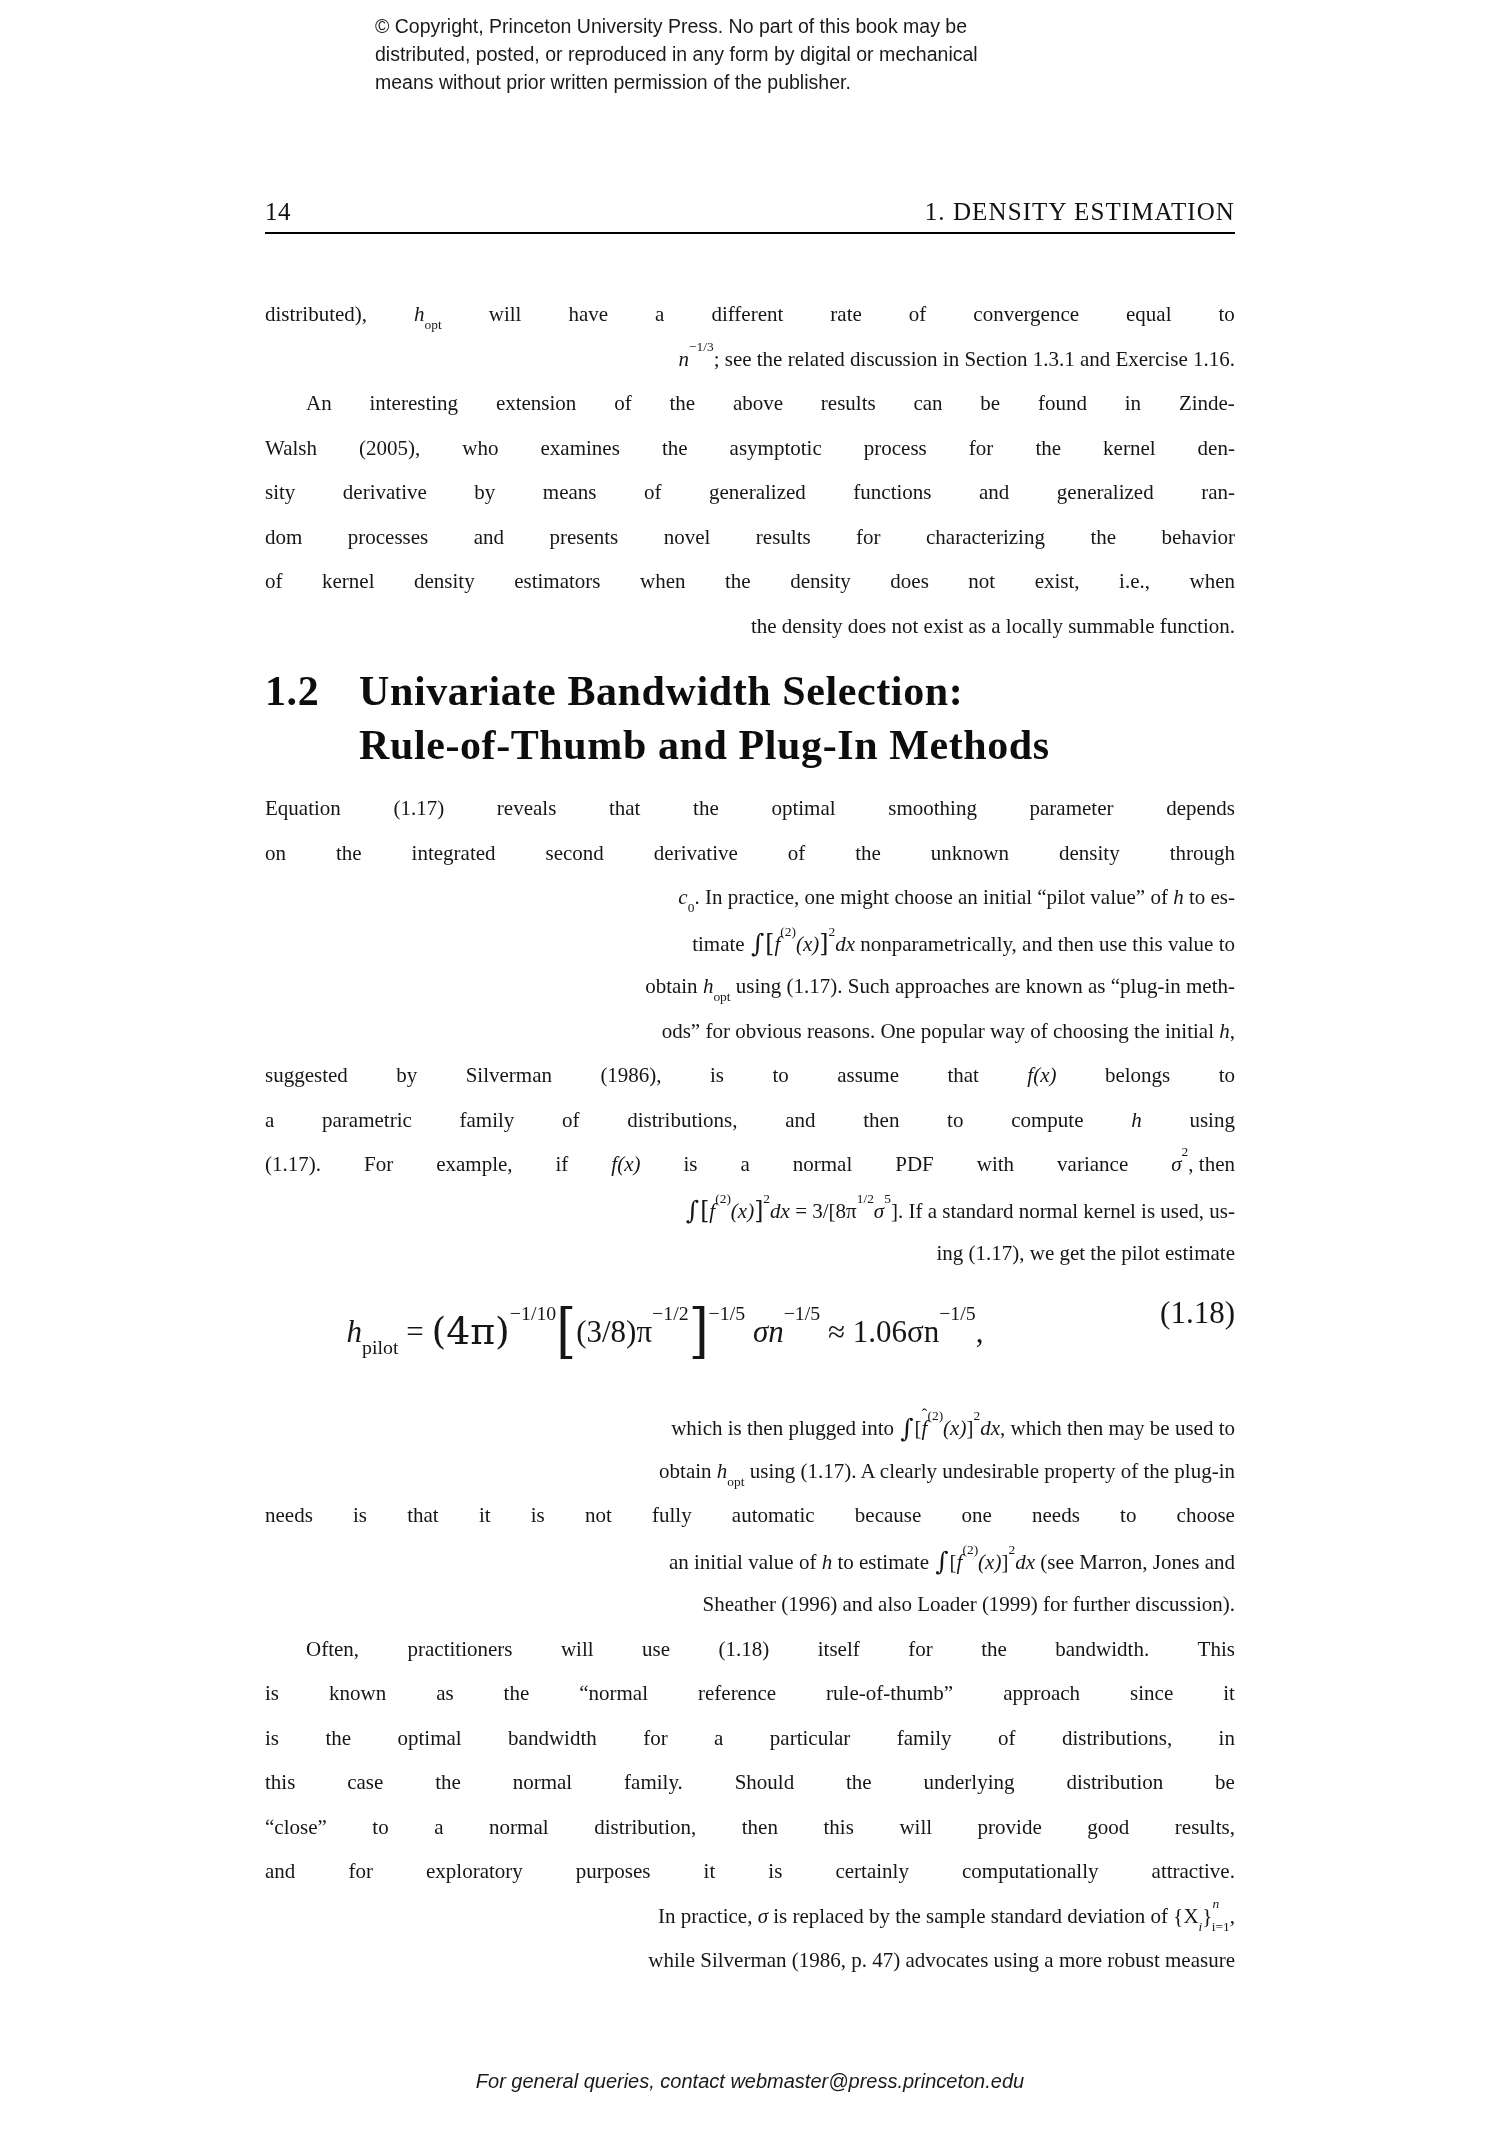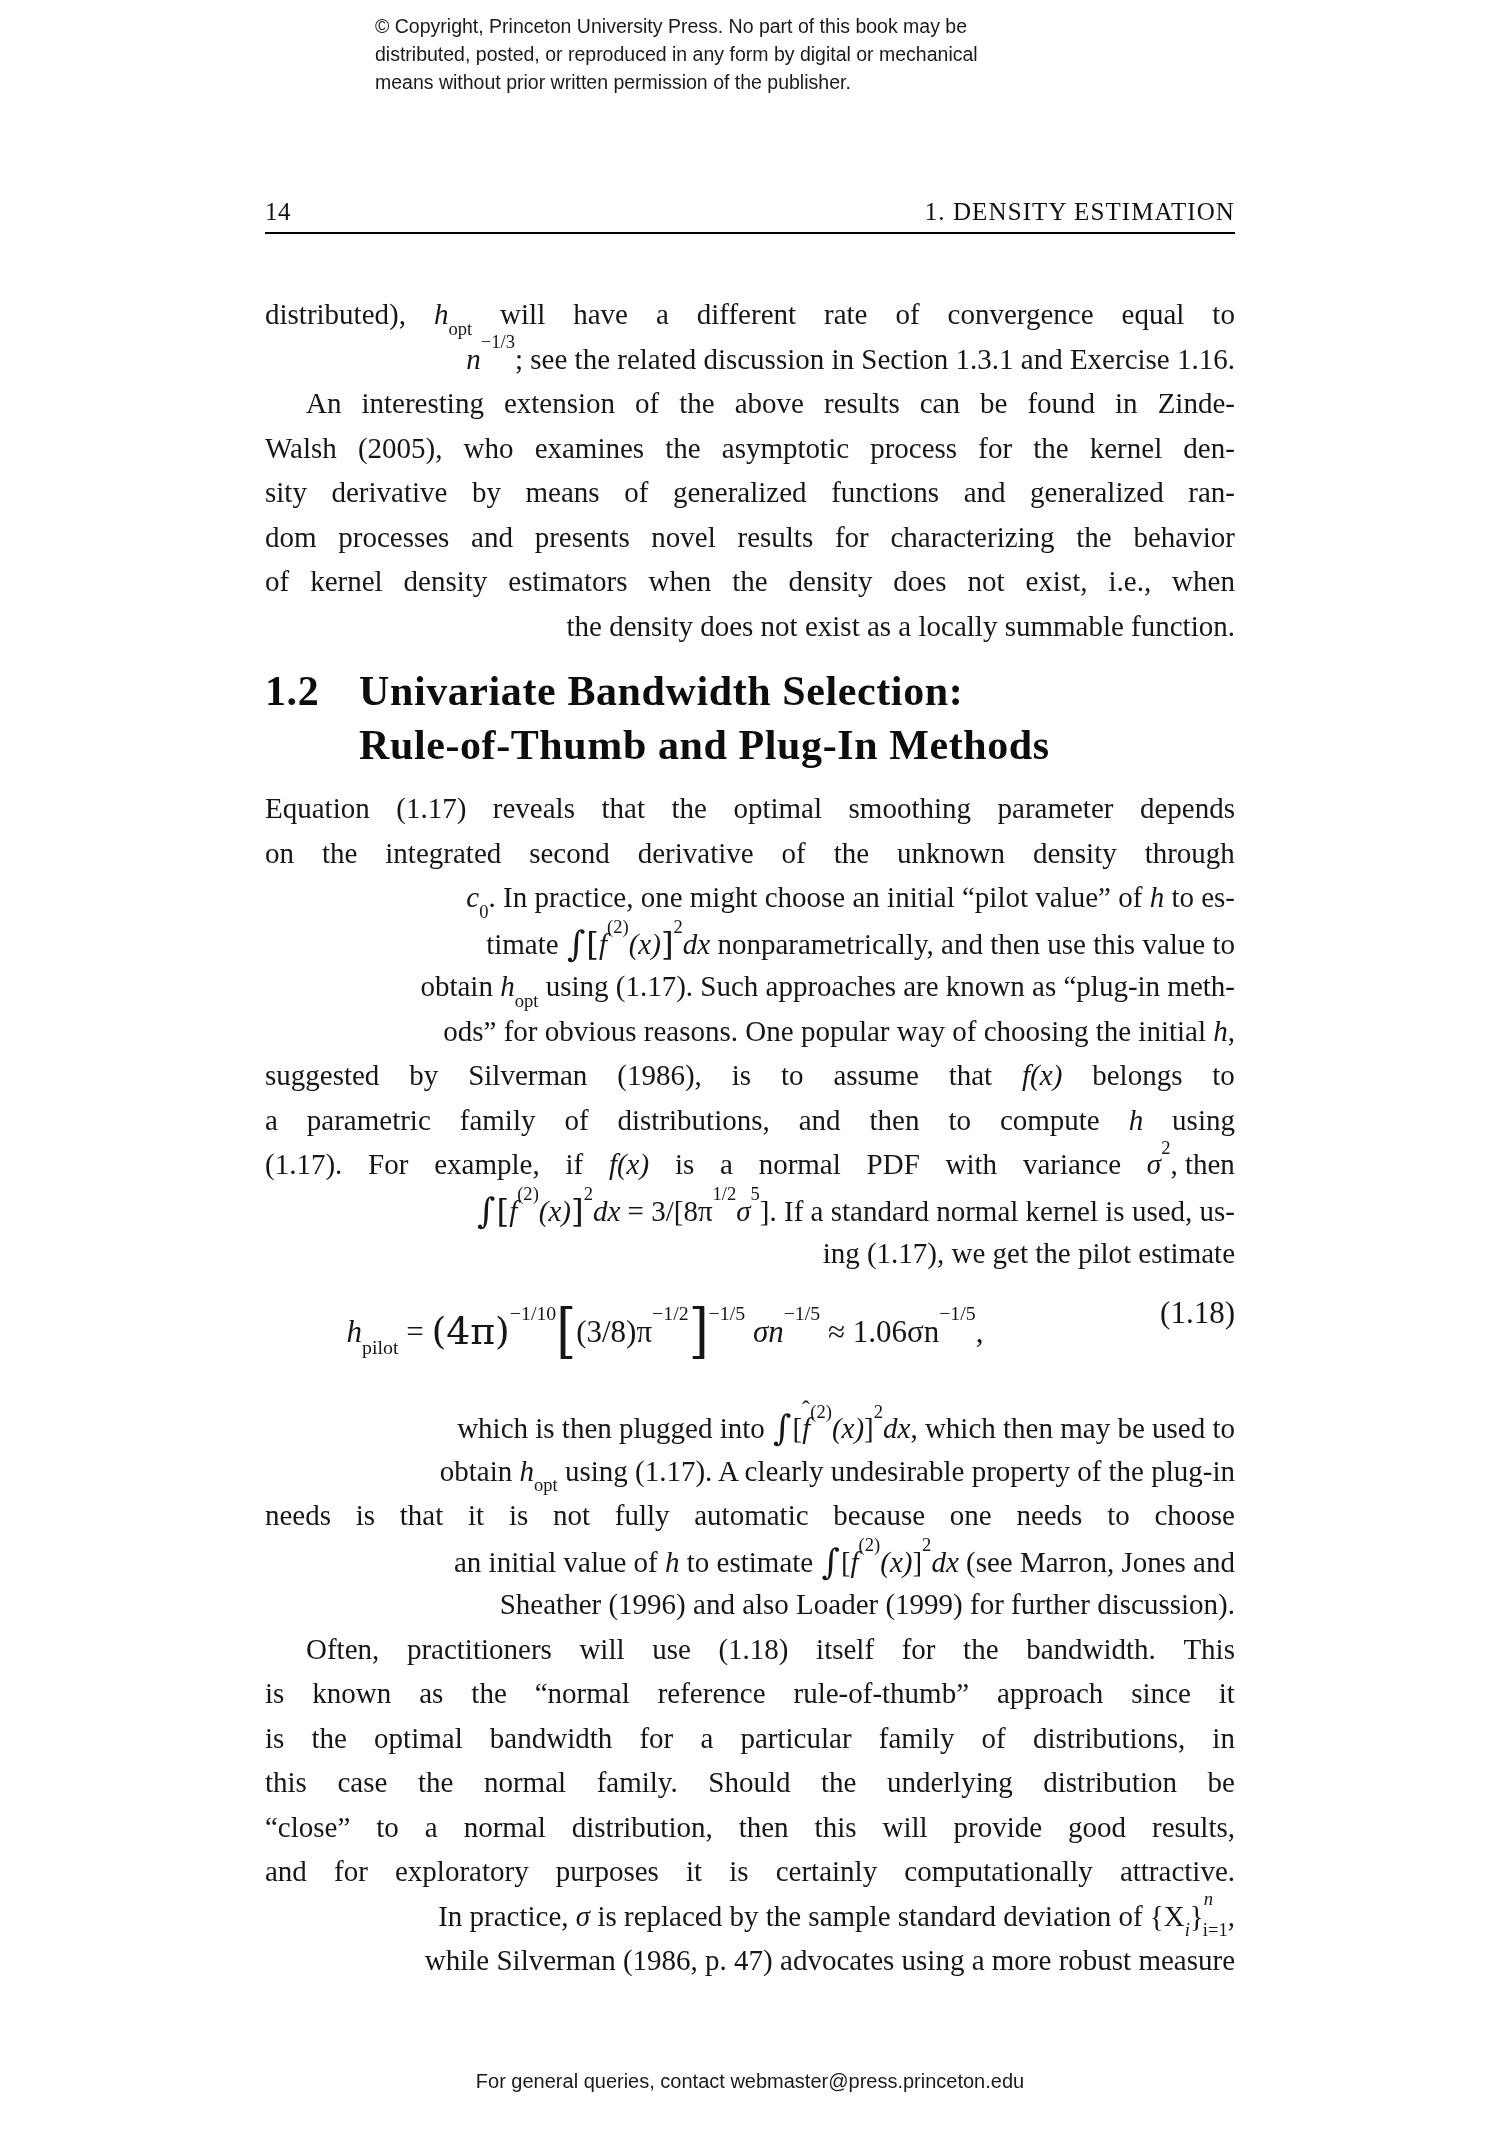--- a/index.html
+++ b/index.html
@@ -56,21 +56,21 @@
     background: #000;
   }
 
   
   .body {
     position: absolute;
     left: 265px;
     top: 292px;
     width: 970px;
     font-family: "Liberation Serif", "DejaVu Serif", serif;
-    font-size: 29px;
+    font-size: 21px;
     line-height: 44.5px;
     color: #161616;
   }
   .line {
     display: flex;
     white-space: pre;
     height: 44.5px;
     align-items: baseline;
     overflow: visible;
   }
@@ -175,20 +175,21 @@
   
   .footer {
     position: absolute;
     left: 0;
     top: 2070px;
     width: 1500px;
     text-align: center;
     font-family: "Liberation Sans", sans-serif;
     font-size: 20px;
     color: #1a1a1a;
+    font-style: italic;
   }
 </style>
 </head>
 <body>
 
 <div class="page">
 
   <div class="copyright">
     <div>© Copyright, Princeton University Press. No part of this book may be</div>
     <div>distributed, posted, or reproduced in any form by digital or mechanical</div>

